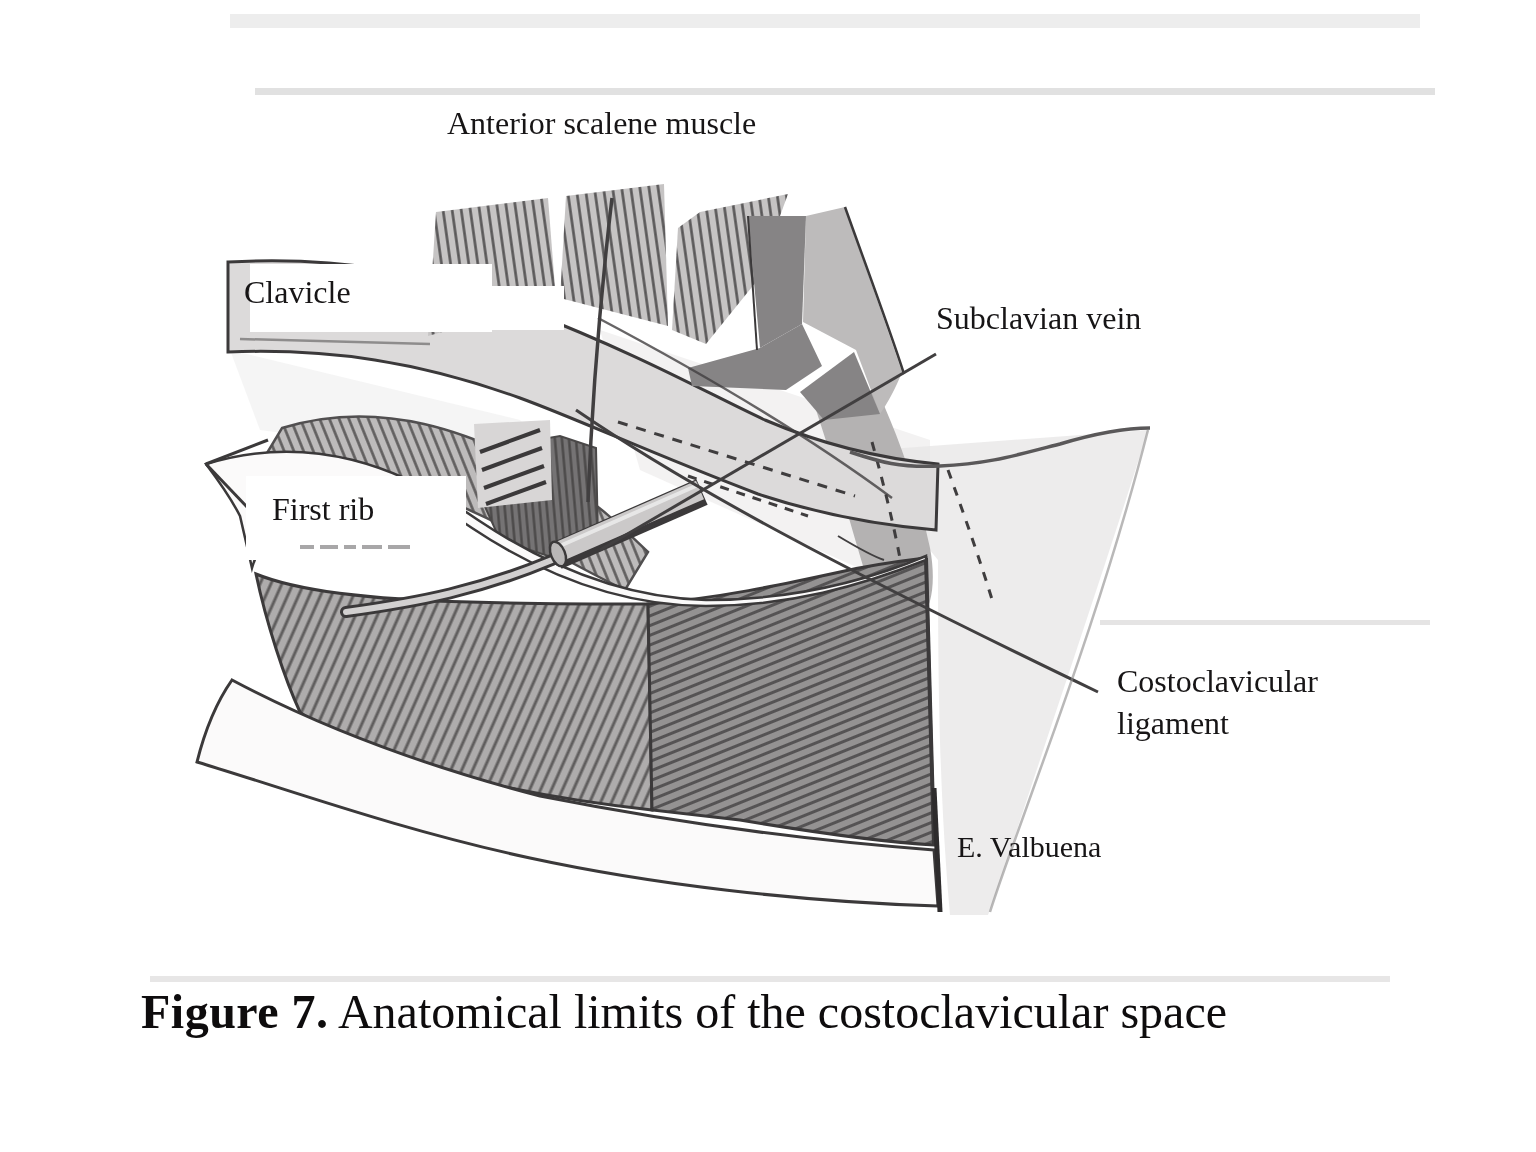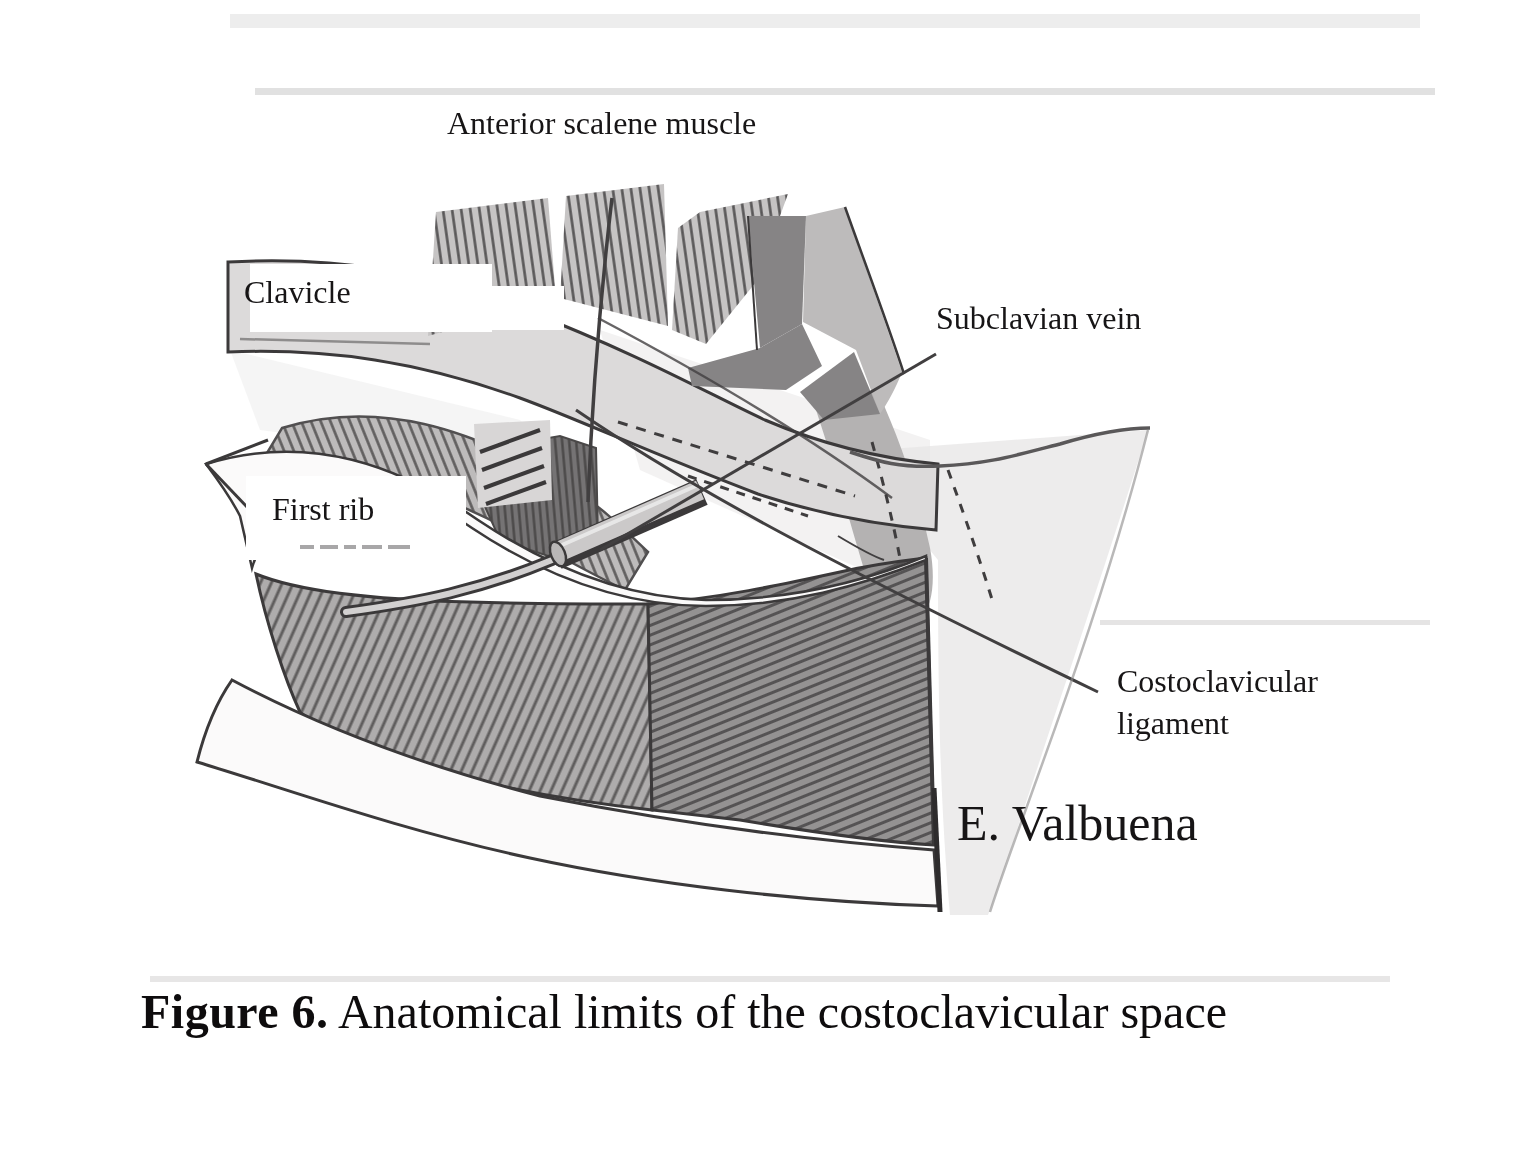--- a/index.html
+++ b/index.html
@@ -163,20 +163,20 @@
         <rect x="388" y="545" width="22" height="4"></rect>
       </g>
     </g>
   </svg>
 
   <div class="fig-label" style="left:447px;top:103px;">Anterior scalene muscle</div>
   <div class="fig-label" style="left:244px;top:272px;">Clavicle</div>
   <div class="fig-label" style="left:272px;top:489px;">First rib</div>
   <div class="fig-label" style="left:936px;top:298px;">Subclavian vein</div>
   <div class="fig-label wrap" style="left:1117px;top:637px;width:320px;margin-top:24px;">Costoclavicular ligament</div>
-  <div class="fig-label" style="left:957px;top:791px;font-size:50px;">E. Valbuena</div>
+  <div class="fig-label" style="left:957px;top:827px;font-size:30px;">E. Valbuena</div>
 
   <div class="caption">
-    <span class="cap-label">Figure 6.</span>
+    <span class="cap-label">Figure 7.</span>
     <span>Anatomical limits of the costoclavicular space</span>
   </div>
 
 </div>
 
 </body></html>

